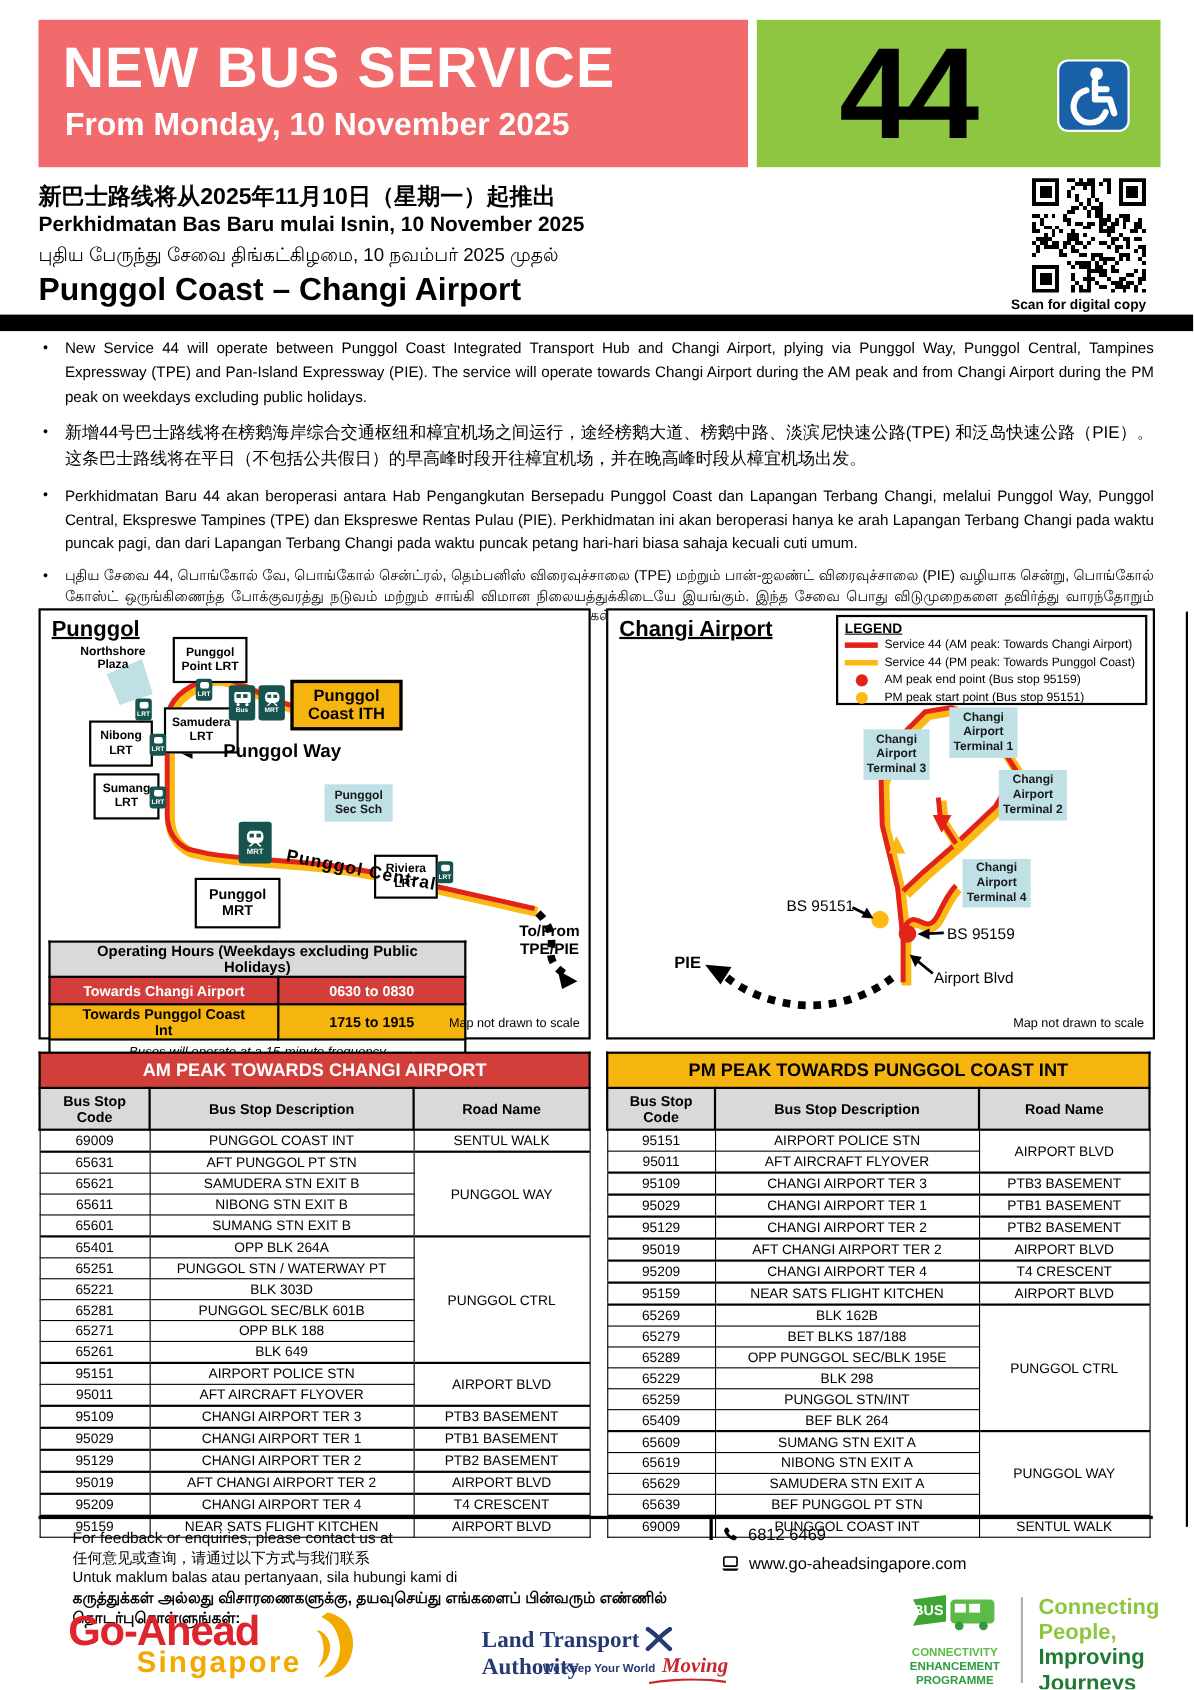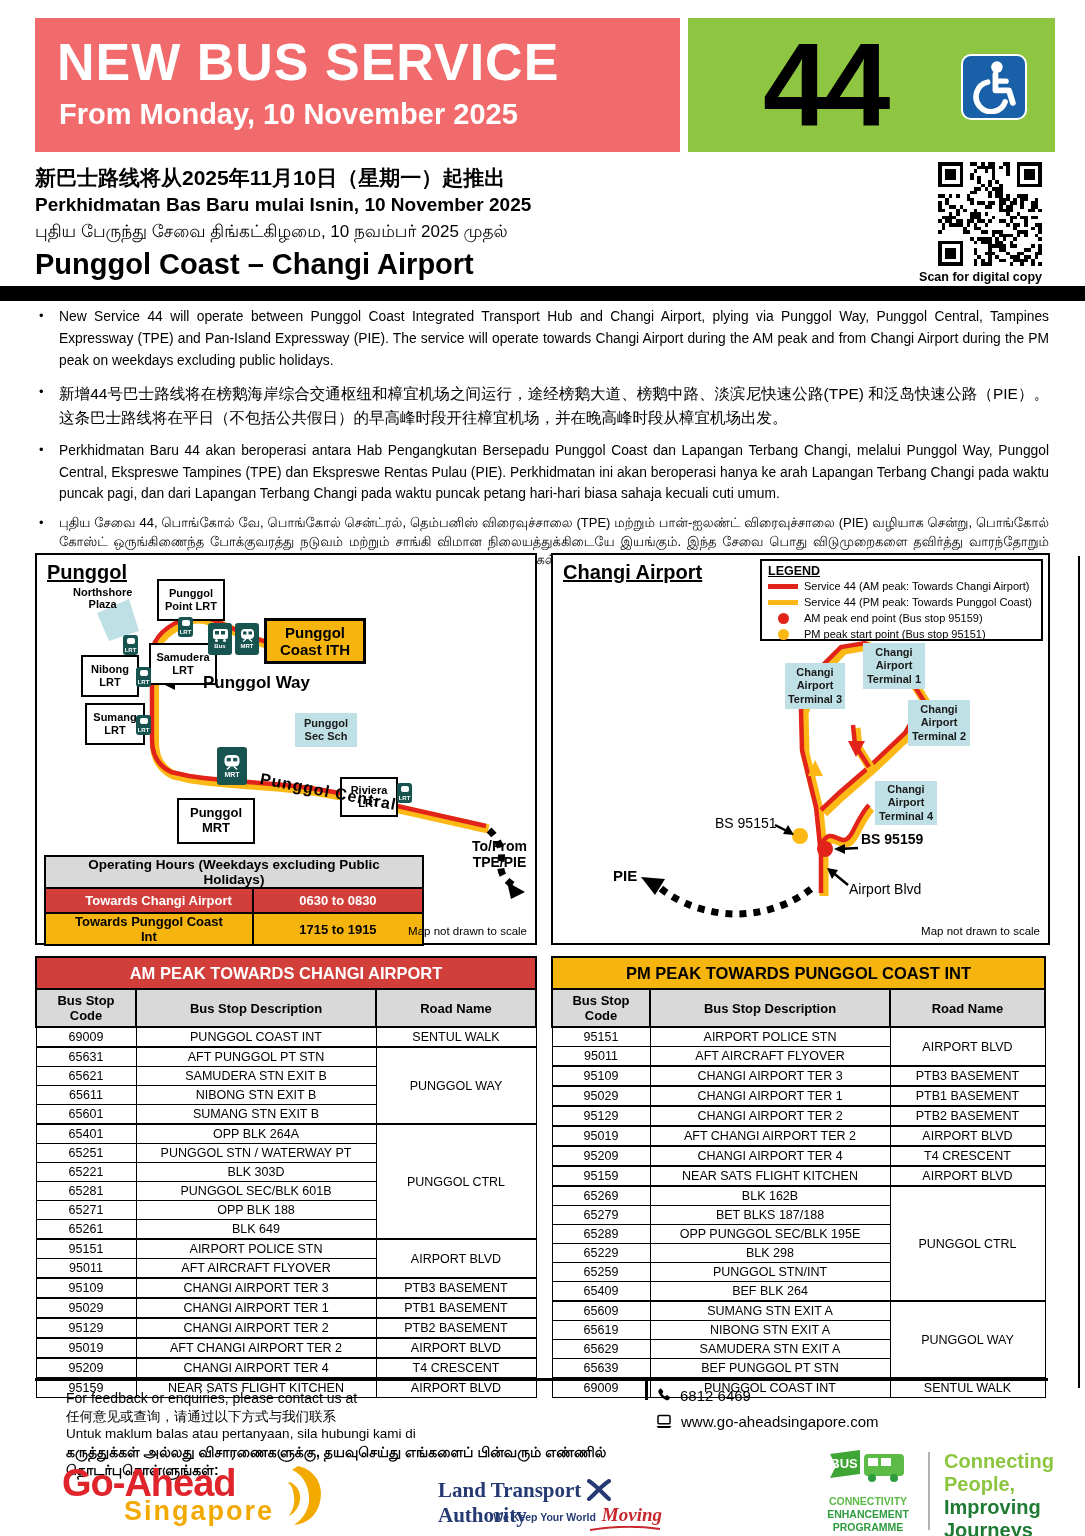--- a/index.html
+++ b/index.html
@@ -505,27 +505,30 @@
 Sec Sch</div>
     <div class="maplabel pre ctr" style="left:435px;top:283px;font-size:14px;">To/From
 TPE/PIE</div>
 
     <table class="ophours">
       <tbody>
           <tr class="oph-head">
             <td colspan="2">Operating Hours (Weekdays excluding Public Holidays)</td>
           </tr>
       <tr class="oph-red">
-        <td style="width:55%;text-align:right;">Towards Changi Airport</td>
+        <td style="width:55%;">Towards Changi Airport</td>
         <td>0630 to 0830</td>
       </tr>
       <tr class="oph-amber">
         <td>Towards Punggol Coast Int</td>
         <td>1715 to 1915</td>
       </tr>
+      <tr class="oph-note">
+            <td colspan="2">Buses will operate at a 15-minute frequency</td>
+          </tr>
     </tbody>
       </table>
 
     <div class="scalenote">Map not drawn to scale</div>
   </div>
 
   <div class="abs mapbox map-changi">
     <div class="maptitle">Changi Airport</div>
 
     <div class="legend">
@@ -590,21 +593,21 @@
 Airport
 Terminal 3</div>
     <div class="bluebox pre" style="left:345px;top:145px;width:62px;height:46px;">Changi
 Airport
 Terminal 2</div>
     <div class="bluebox pre" style="left:312px;top:226px;width:62px;height:44px;">Changi
 Airport
 Terminal 4</div>
 
     <div class="maplabel" style="left:162px;top:260px;font-size:14px;font-weight:normal;">BS 95151</div>
-    <div class="maplabel" style="left:308px;top:276px;font-size:14px;font-weight:bold;">BS 95159</div>
+    <div class="maplabel" style="left:308px;top:286px;font-size:14px;font-weight:normal;">BS 95159</div>
     <div class="maplabel" style="left:60px;top:312px;font-size:15px;">PIE</div>
     <div class="maplabel" style="left:296px;top:326px;font-size:14px;font-weight:normal;">Airport Blvd</div>
 
     <div class="scalenote">Map not drawn to scale</div>
   </div>
 
   <table class="stoptable tbl-am">
     <thead>
       <tr class="titlebar am-title">
           <td colspan="3">AM PEAK TOWARDS CHANGI AIRPORT</td>

